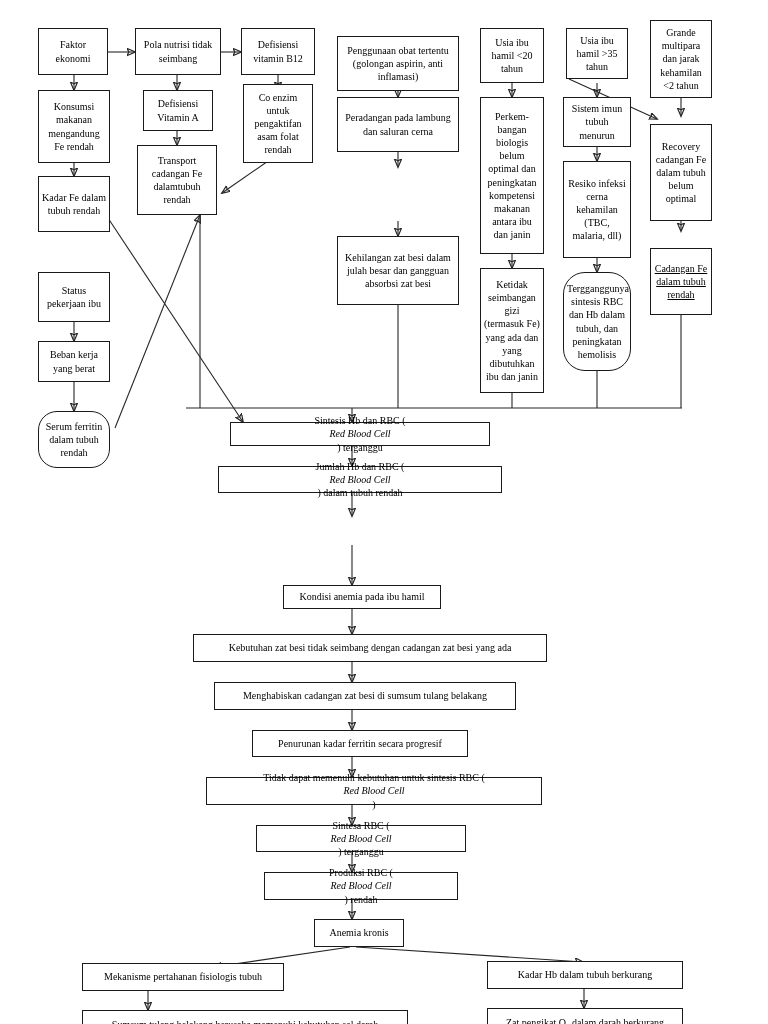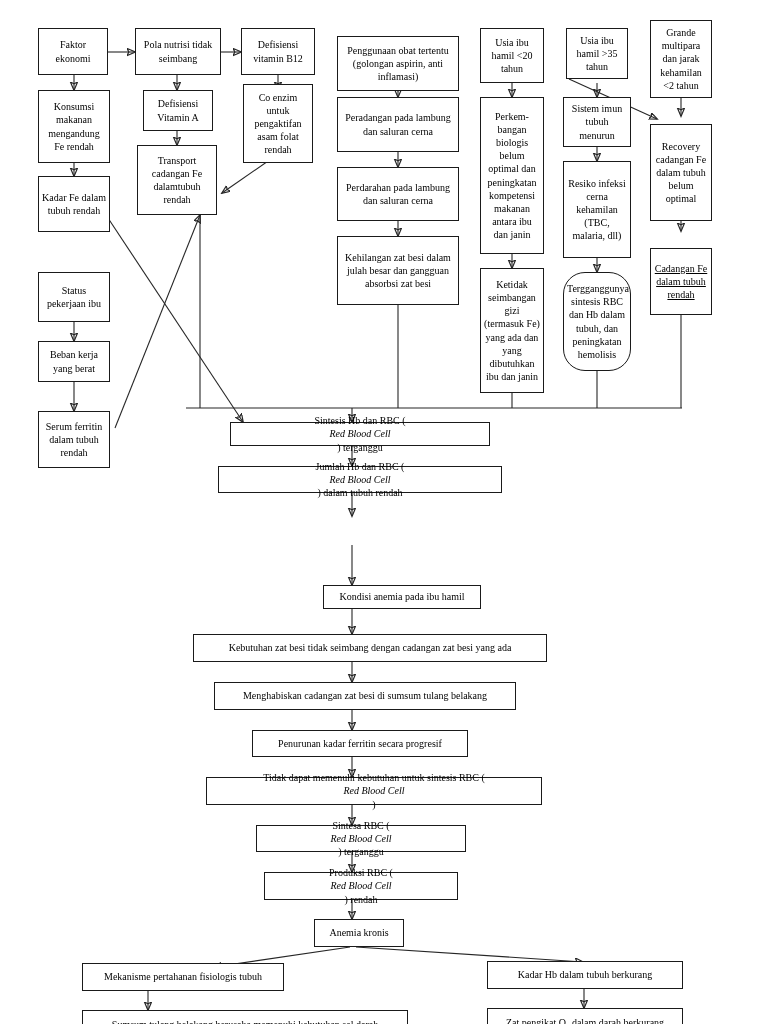--- a/index.html
+++ b/index.html
@@ -162,23 +162,20 @@
   <div class="node f10" style="left:650px; top:116px; width:62px;  height:97px;margin-top:8px;">
       <span>Recovery cadangan Fe dalam tubuh belum optimal</span>
     </div>
 
   <div class="node f10" style="left:38px;  top:176px; width:72px;  height:56px;">
       <span>Kadar Fe dalam tubuh rendah</span>
     </div>
   <div class="node f10" style="left:137px; top:145px; width:80px;  height:70px;">
       <span>Transport cadangan Fe dalamtubuh rendah</span>
     </div>
-  <div class="node f10" style="left:337px; top:167px; width:122px; height:54px;">
-      <span>Perdarahan pada lambung dan saluran cerna</span>
-    </div>
   <div class="node f10" style="left:563px; top:161px; width:68px;  height:97px;">
       <span>Resiko infeksi cerna kehamilan (TBC, malaria, dll)</span>
     </div>
   <div class="node f10" style="left:650px; top:248px; width:62px;  height:67px;text-decoration:underline;">
       <span>Cadangan Fe dalam tubuh rendah</span>
     </div>
 
   <div class="node f10" style="left:337px; top:236px; width:122px; height:69px;">
       <span>Kehilangan zat besi dalam julah besar dan gangguan absorbsi zat besi</span>
     </div>
@@ -188,40 +185,40 @@
   <div class="node f10" style="left:563px; top:272px; width:68px;  height:99px;border-radius:22px;">
       <span>Tergganggunya sintesis RBC dan Hb dalam tubuh, dan peningkatan hemolisis</span>
     </div>
 
   <div class="node f10" style="left:38px;  top:272px; width:72px;  height:50px;">
       <span>Status pekerjaan ibu</span>
     </div>
   <div class="node f10" style="left:38px;  top:341px; width:72px;  height:41px;">
       <span>Beban kerja yang berat</span>
     </div>
-  <div class="node f10" style="left:38px;  top:411px; width:72px;  height:57px;">
+  <div class="node f10" style="left:38px;  top:411px; width:72px;  height:57px;border-radius:19px;">
       <span>Serum ferritin dalam tubuh rendah</span>
     </div>
 
   <div class="node f10" style="left:230px; top:422px; width:260px; height:24px;">
       <span>
         <span>Sintesis Hb dan RBC (</span>
         <span class="ital">Red Blood Cell</span>
         <span>) terganggu</span>
       </span>
     </div>
   <div class="node f10" style="left:218px; top:466px; width:284px; height:27px;">
       <span>
         <span>Jumlah Hb dan RBC (</span>
         <span class="ital">Red Blood Cell</span>
         <span>) dalam tubuh rendah</span>
       </span>
     </div>
 
-  <div class="node f10" style="left:283px; top:585px; width:158px; height:24px;margin-left:40px;">
+  <div class="node f10" style="left:283px; top:585px; width:158px; height:24px;">
       <span>Kondisi anemia pada ibu hamil</span>
     </div>
   <div class="node f10" style="left:193px; top:634px; width:354px; height:28px;">
       <span>Kebutuhan zat besi tidak seimbang dengan cadangan zat besi yang ada</span>
     </div>
   <div class="node f10" style="left:214px; top:682px; width:302px; height:28px;">
       <span>Menghabiskan cadangan zat besi di sumsum tulang belakang</span>
     </div>
   <div class="node f10" style="left:252px; top:730px; width:216px; height:27px;">
       <span>Penurunan kadar ferritin secara progresif</span>

